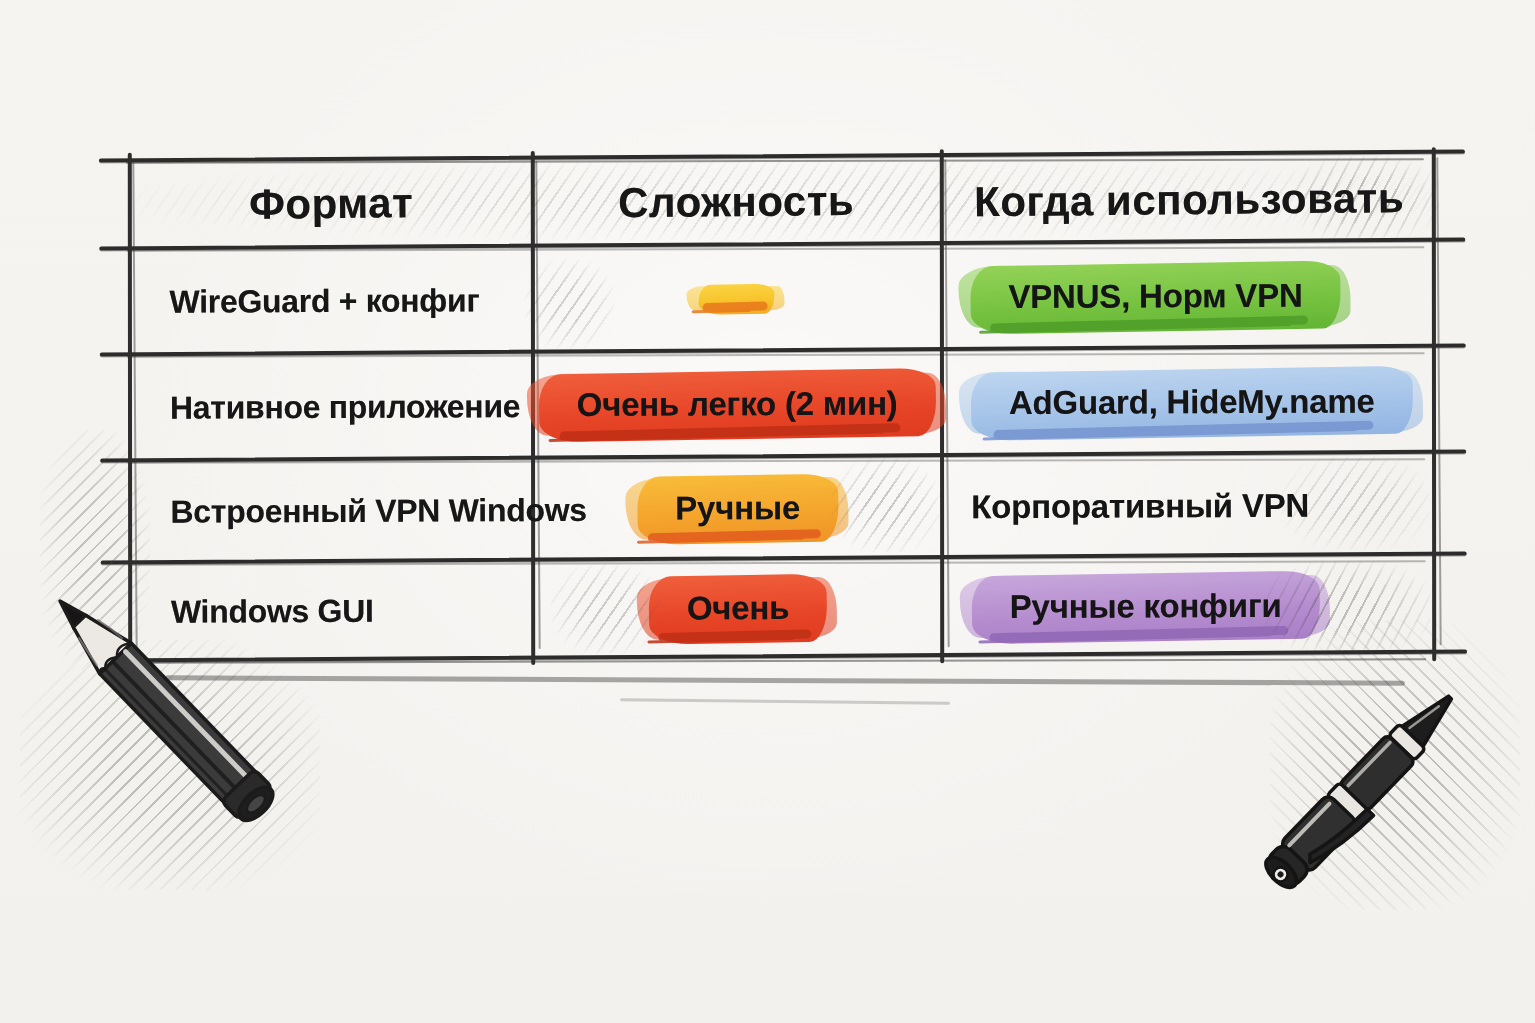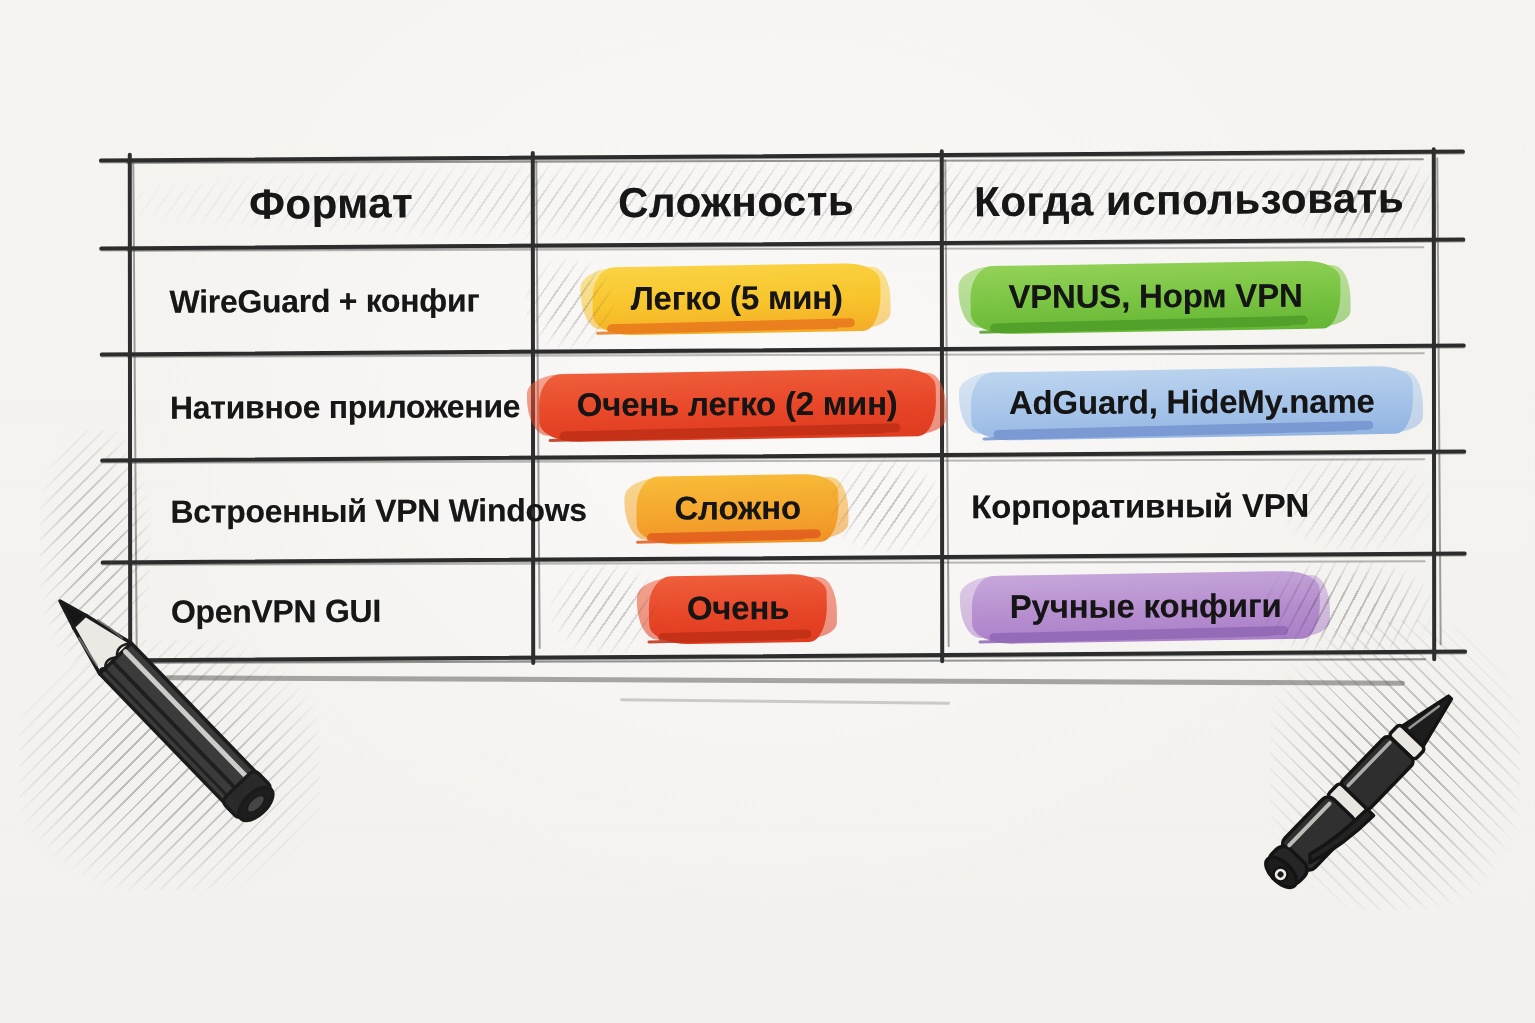--- a/index.html
+++ b/index.html
@@ -149,21 +149,20 @@
         </div>
       </div>
 
       <div class="row r-1">
         <div class="cell c1">
           <span class="body-label">WireGuard + конфиг</span>
         </div>
         <div class="cell c2">
           <span class="swash hl-yellow">
             <i class="swash-bg"></i>
-            <span class="swash-txt">Легко (5 мин)</span>
           </span>
         </div>
         <div class="cell c3">
           <span class="swash hl-green">
             <i class="swash-bg"></i>
             <span class="swash-txt">VPNUS, Норм VPN</span>
           </span>
         </div>
       </div>
 
@@ -185,34 +184,34 @@
         </div>
       </div>
 
       <div class="row r-3">
         <div class="cell c1">
           <span class="body-label">Встроенный VPN Windows</span>
         </div>
         <div class="cell c2">
           <span class="swash hl-orange">
             <i class="swash-bg"></i>
-            <span class="swash-txt">Сложно</span>
+            <span class="swash-txt">Ручные</span>
           </span>
         </div>
         <div class="cell c3">
           <span class="swash hl-none">
             
             <span class="swash-txt">Корпоративный VPN</span>
           </span>
         </div>
       </div>
 
       <div class="row r-4">
         <div class="cell c1">
-          <span class="body-label">OpenVPN GUI</span>
+          <span class="body-label">Windows GUI</span>
         </div>
         <div class="cell c2">
           <span class="swash hl-red">
             <i class="swash-bg"></i>
             <span class="swash-txt">Очень</span>
           </span>
         </div>
         <div class="cell c3">
           <span class="swash hl-purple">
             <i class="swash-bg"></i>

